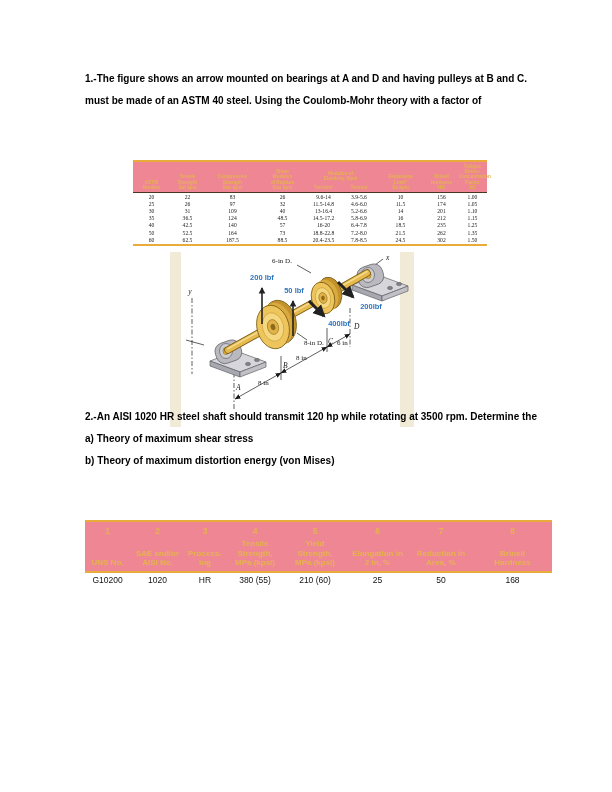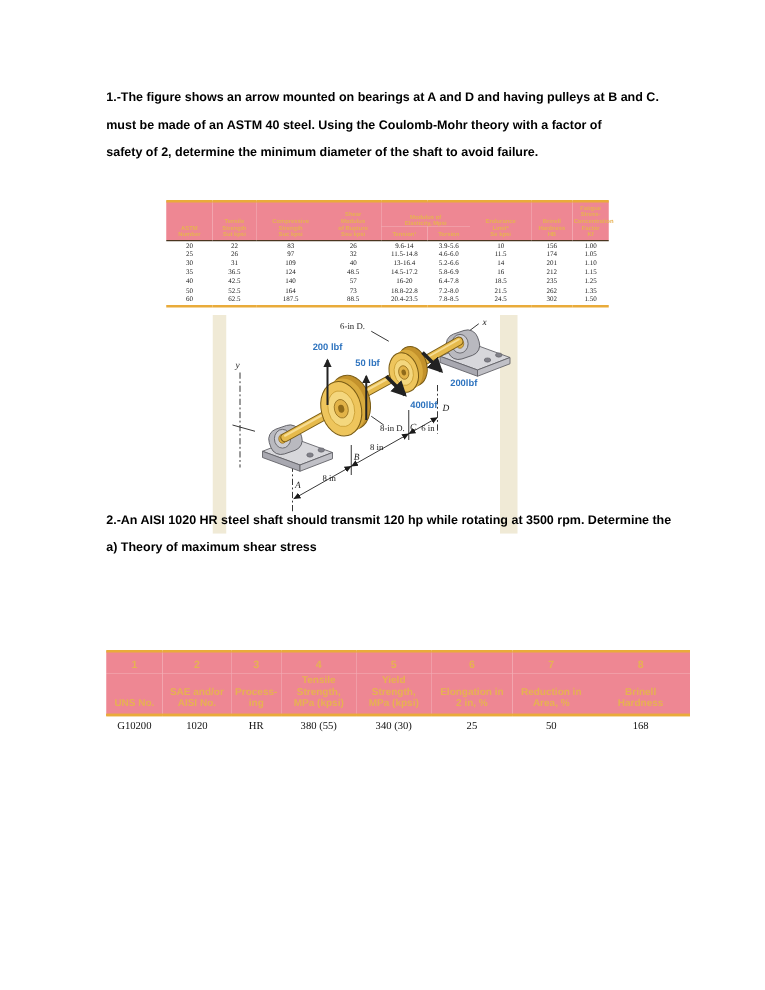--- a/index.html
+++ b/index.html
@@ -24,41 +24,40 @@
   .t1 tbody tr:first-child td{padding-top:1px;}
 
   
   #t2wrap{position:absolute;left:85px;top:520px;}
   .t2{width:468px;border-top:2px solid #e9ab3a;}
   .t2 thead{border-bottom:2px solid #e9ab3a;}
   .t2 thead th{background:#ee8793;color:#e7b152;font-weight:bold;text-align:center;}
   .t2 thead tr.nums th{font-size:8.5px;vertical-align:top;padding-top:4px;height:12px;}
   .t2 thead tr.labels th{font-size:8px;line-height:9.5px;vertical-align:bottom;
       padding:0 1px 3px 1px;white-space:pre-line;text-align:center;}
-  .t2 tbody td{font-family:Liberation Serif, serif;font-size:8.5px;height:14px;
+  .t2 tbody td{font-family:Liberation Sans, sans-serif;font-size:8.5px;height:14px;
       text-align:center;vertical-align:middle;color:#111;padding:0;}
 
   
   #figwrap{position:absolute;left:170px;top:252px;width:290px;height:175px;}
   svg text{user-select:none;}
   .lblserif{font-family:"Liberation Serif",serif;font-size:7px;fill:#1a1a1a;}
   .lblital{font-family:"Liberation Serif",serif;font-style:italic;font-size:7.5px;fill:#1a1a1a;}
   .lblforce{font-family:"Liberation Sans",sans-serif;font-weight:bold;font-size:7.5px;fill:#2f74bf;}
   .dimline{stroke:#1a1a1a;stroke-width:0.7;fill:none;}
   .dashdot{stroke:#1a1a1a;stroke-width:0.7;fill:none;stroke-dasharray:5 2 1.5 2;}
 </style>
 </head>
 <body>
 
 <div id="page">
 
   <div class="para" style="top:68px;">
     <div>1.-The figure shows an arrow mounted on bearings at A and D and having pulleys at B and C.</div>
     <div>must be made of an ASTM 40 steel. Using the Coulomb-Mohr theory with a factor of</div>
-    <div>safety of 2, determine the minimum diameter of the shaft to avoid failure.</div>
   </div>
 
   <div id="t1wrap">
     <table class="t1">
       <colgroup>
         <col style="width:37px">
           <col style="width:35px">
           <col style="width:55px">
         <col style="width:45px">
           <col style="width:37px">
@@ -283,20 +282,21 @@
       <text x="92" y="28" text-anchor="middle" class="lblforce">200 lbf</text>
       <text x="124" y="41" text-anchor="middle" class="lblforce">50 lbf</text>
       <text x="201" y="57" text-anchor="middle" class="lblforce">200lbf</text>
       <text x="169" y="74" text-anchor="middle" class="lblforce">400lbf</text>
     </svg>
   </div>
 
   <div class="para" style="top:406px;">
     <div>2.-An AISI 1020 HR steel shaft should transmit 120 hp while rotating at 3500 rpm. Determine the</div>
     <div>a) Theory of maximum shear stress</div>
+    <div>b) Theory of maximum distortion energy (von Mises)</div>
   </div>
 
   <div id="t2wrap">
     <table class="t2">
       <colgroup>
         <col style="width:45px">
           <col style="width:55px">
           <col style="width:40px">
         <col style="width:60px">
           <col style="width:60px">
@@ -334,21 +334,21 @@
           <th>Brinell
 Hardness</th>
         </tr>
       </thead>
       <tbody>
           <tr>
             <td>G10200</td>
             <td>1020</td>
             <td>HR</td>
             <td>380 (55)</td>
-            <td>340 (30)</td>
+            <td>210 (60)</td>
             <td>25</td>
             <td>50</td>
             <td>168</td>
           </tr>
         </tbody>
     </table>
   </div>
 
 </div>
 

